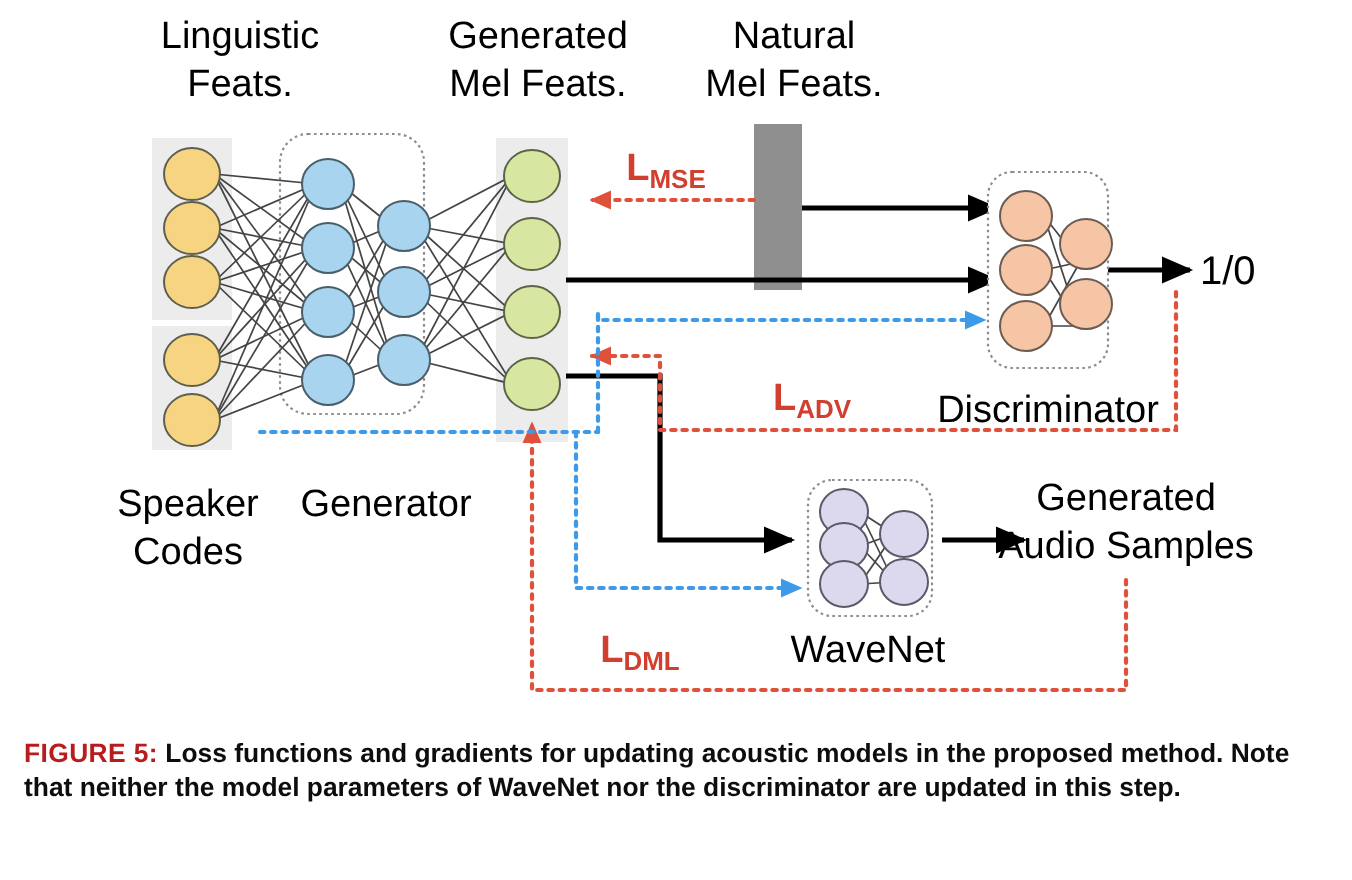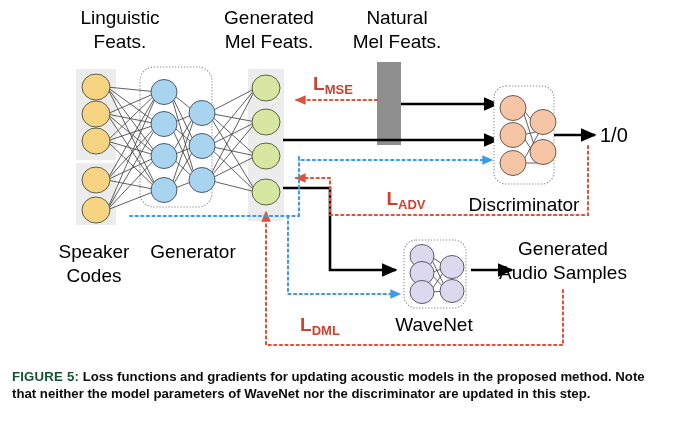--- a/index.html
+++ b/index.html
@@ -66,21 +66,21 @@
     width: 676px;
     padding: 0 12px;
     box-sizing: border-box;
     font-family: "Liberation Sans", sans-serif;
     font-size: 13.2px;
     line-height: 1.30;
     color: #0d0d0d;
     text-align: left;
   }
   #caption .figure-tag {
-    color: #14532d;
+    color: #b91c1c;
     font-weight: bold;
     letter-spacing: 0.2px;
   }
   .cap-text { font-weight: 700; }
   .rule-top {
     position: absolute;
     left: 0; top: 356px;
     width: 676px; height: 1px;
     background: #ffffff;
   }

